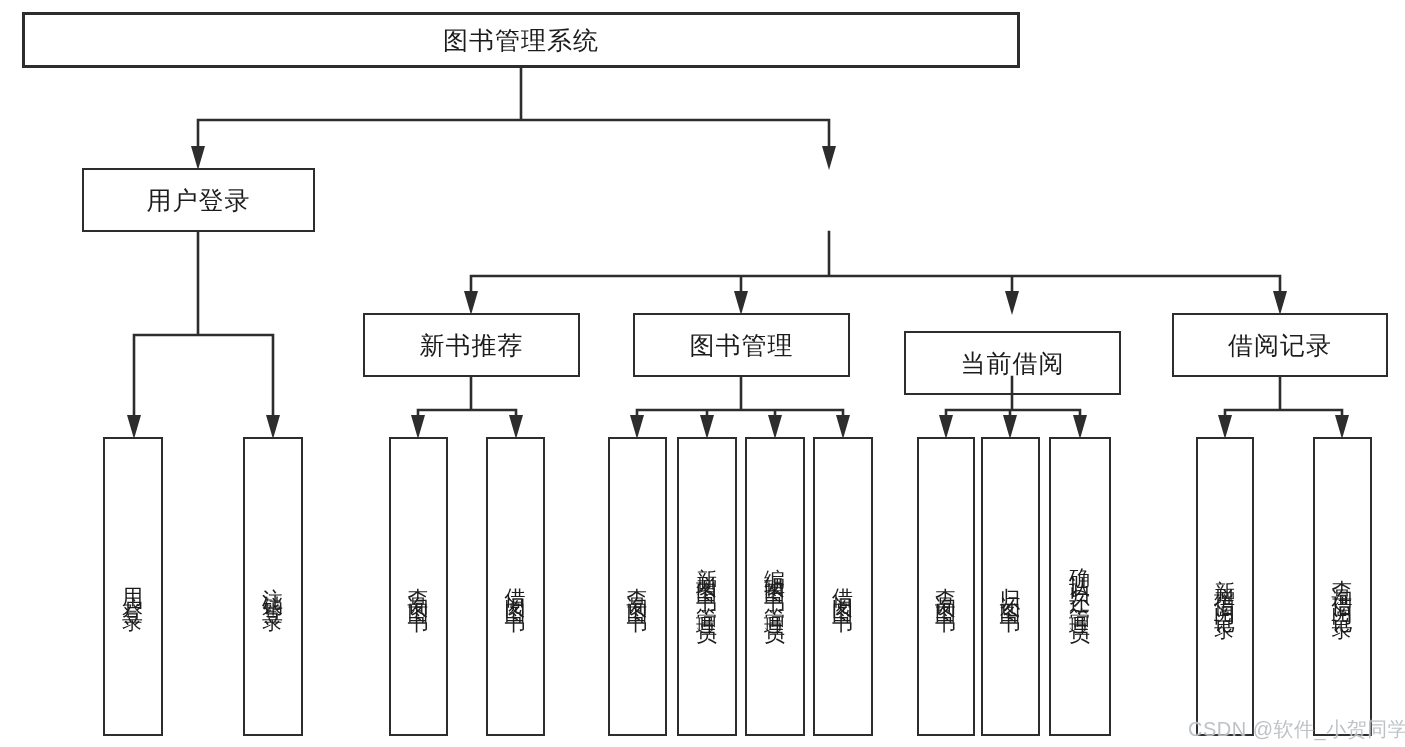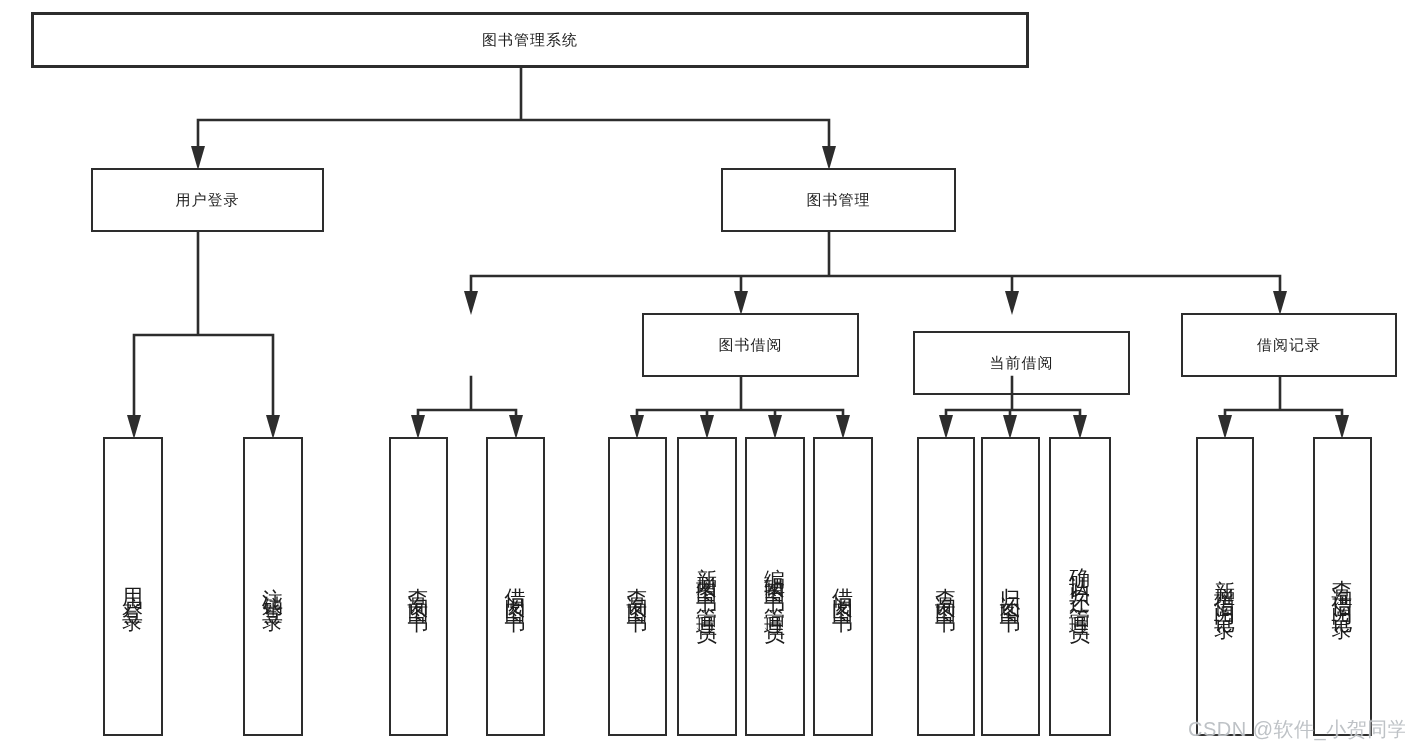--- a/index.html
+++ b/index.html
@@ -15,24 +15,23 @@
     box-sizing:border-box;
     border:2.5px solid #2d2d2d;
     background:#ffffff;
     display:flex;
     align-items:center;
     justify-content:center;
     color:#1c1c1c;
     z-index:1;
   }
   .hbox{
-    font-size:15px;
+    font-size:25px;
     letter-spacing:1px;
     white-space:nowrap;
-    margin-left:9px;
   }
   .root{
     border-width:3px;
   }
   .vbox{
     writing-mode:vertical-rl;
     text-orientation:mixed;
     font-size:21px;
     letter-spacing:8px;
     line-height:1;
@@ -96,23 +95,23 @@
       <path d="M1003,415 L1017,415 L1010,439 Z"></path>
       <path d="M1073,415 L1087,415 L1080,439 Z"></path>
       <path d="M1218,415 L1232,415 L1225,439 Z"></path>
       <path d="M1335,415 L1349,415 L1342,439 Z"></path>
     </g>
   </svg>
 
   <div class="box hbox root" style="left:22px;top:12px;width:998px;height:56px">图书管理系统</div>
 
   <div class="box hbox" style="left:82px;top:168px;width:233px;height:64px">用户登录</div>
-  <div class="box hbox" style="left:712px;top:168px;width:235px;height:64px">图书管理</div>
 
-  <div class="box hbox" style="left:633px;top:313px;width:217px;height:64px">图书借阅</div>
+  <div class="box hbox" style="left:363px;top:313px;width:217px;height:64px">新书推荐</div>
+  <div class="box hbox" style="left:633px;top:313px;width:217px;height:64px">图书管理</div>
   <div class="box hbox" style="left:904px;top:331px;width:217px;height:64px">当前借阅</div>
   <div class="box hbox" style="left:1172px;top:313px;width:216px;height:64px">借阅记录</div>
 
   <div class="box vbox" style="left:103px;top:437px;width:60px;height:299px">用户登录</div>
   <div class="box vbox" style="left:243px;top:437px;width:60px;height:299px">注销登录</div>
 
   <div class="box vbox" style="left:389px;top:437px;width:59px;height:299px">查询图书</div>
   <div class="box vbox" style="left:486px;top:437px;width:59px;height:299px">借阅图书</div>
 
   <div class="box vbox" style="left:608px;top:437px;width:59px;height:299px">查询图书</div>

